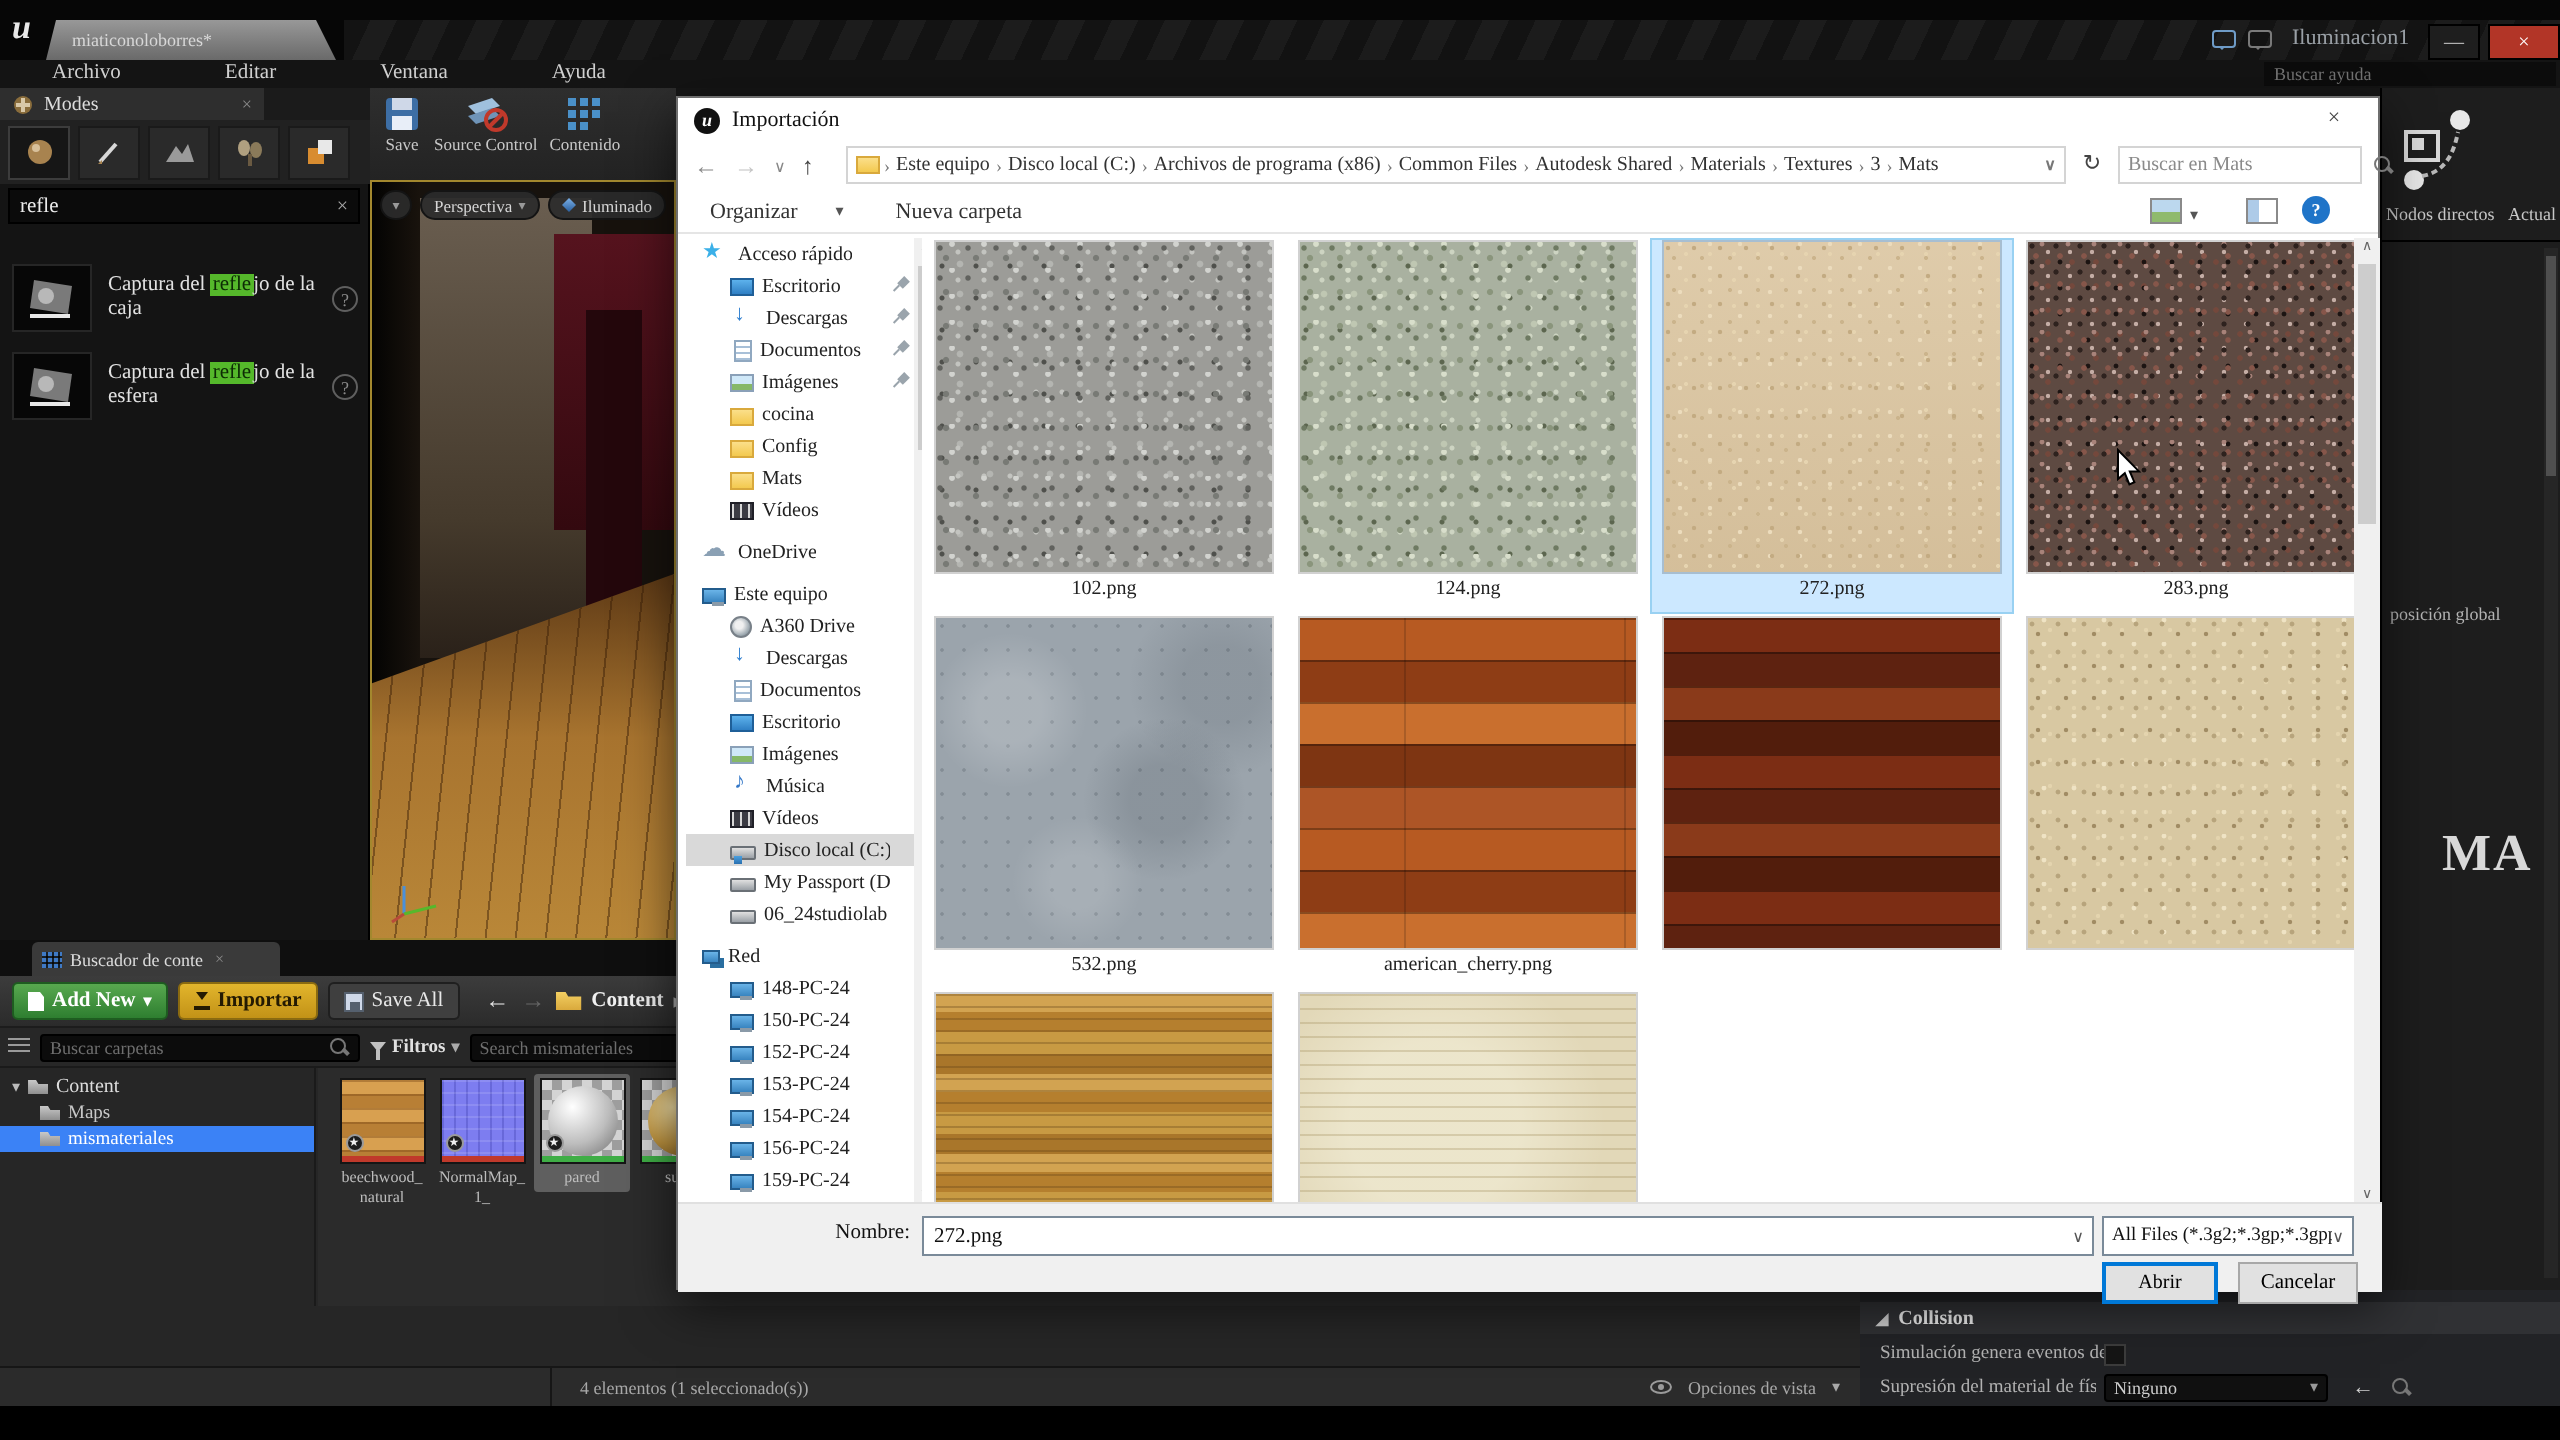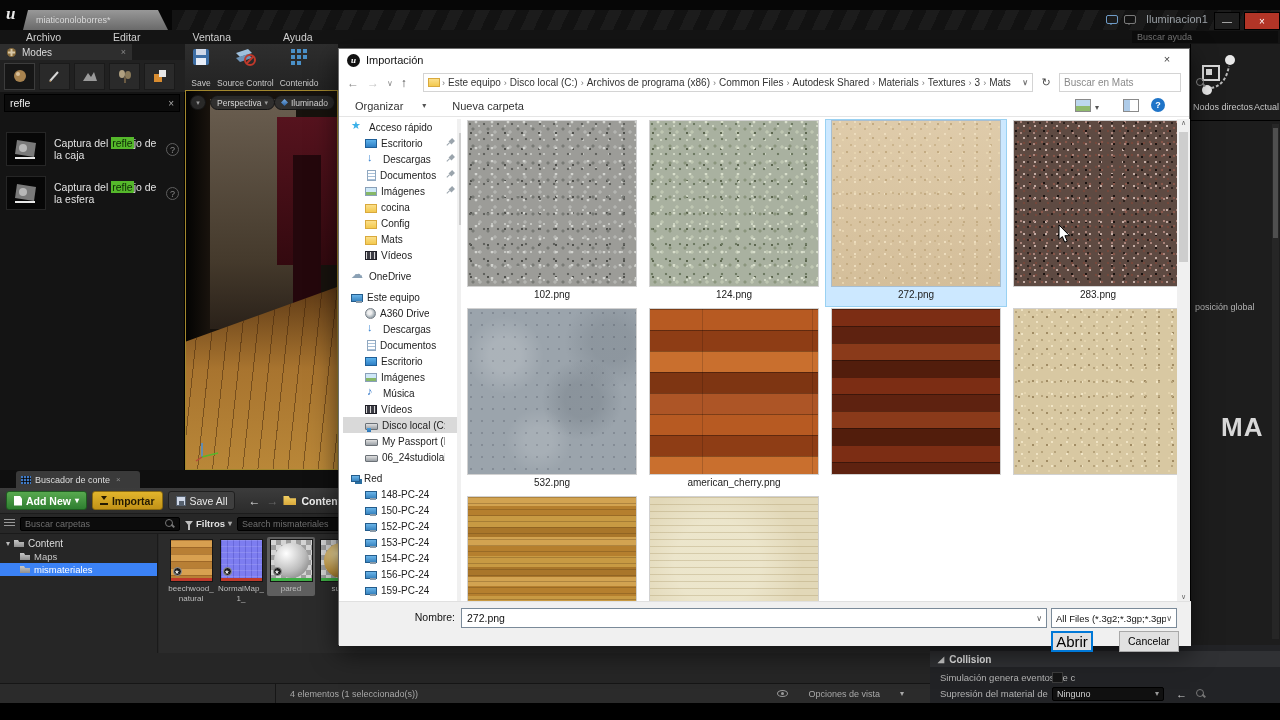--- a/index.html
+++ b/index.html
@@ -1,17 +1,17 @@
 <!DOCTYPE html>
 <html><head>
 <meta charset="utf-8">
 <style>
 *{margin:0;padding:0;box-sizing:border-box}
 html,body{width:1280px;height:720px;overflow:hidden;background:#000}
-body,input{font-family:Liberation Sans, sans-serif}
+body,input{font-family:Liberation Serif, serif}
 #stage{position:relative;width:1280px;height:720px;background:#161616;overflow:hidden}
 .abs{position:absolute}
 i,.g{font-style:normal}
 input{border:none;outline:none;background:transparent}
 
 
 .titlebar{left:0;top:0;width:1280px;height:30px;background:#060606}
 .ue-logo{left:6px;top:4px;color:#e8e8e8;font:italic bold 17px "Liberation Serif",serif}
 .stripes{left:172px;top:10px;width:1108px;height:20px;background:repeating-linear-gradient(115deg,#131313 0 12px,#1c1c1c 12px 24px)}
 .doc-tab{left:20px;top:10px;width:154px;height:32px;background:linear-gradient(#989898,#4e4e4e);clip-path:polygon(8px 0,calc(100% - 16px) 0,100% 100%,0 100%);color:#d8d8d8;font-size:9px;line-height:20px;padding-left:16px}
@@ -38,21 +38,21 @@
 .modes-search input{flex:1;color:#ececec;font-size:10.5px}
 .modes-search .i-close{color:#aaa;font-size:10px}
 .mode-result{left:0;width:185px;height:44px;display:flex;align-items:center;gap:8px;padding:0 6px}
 .mr-thumb{width:40px;height:34px;background:#070707;border:1px solid #262626;flex:none;display:flex;align-items:center;justify-content:center}
 .mr-label{font-size:10.5px;color:#e2e2e2;flex:1;line-height:1.15}
 .mr-label .hl{background:#55b82b;color:#0d2a05;padding:0 1px}
 .mr-help{width:13px;height:13px;border:1px solid #5f5f5f;border-radius:50%;color:#8a8a8a;font-size:9px;text-align:center;line-height:12px;flex:none}
 
 
 .ue-toolbar{left:185px;top:44px;width:153px;height:46px;background:linear-gradient(#2e2e2e,#232323);display:flex;align-items:flex-start;gap:6px;padding:3px 4px 0 6px}
-.tb-btn{display:flex;flex-direction:column;align-items:center;gap:11px;color:#c8c8c8;font-size:8.5px}
+.tb-btn{display:flex;flex-direction:column;align-items:center;gap:0;color:#c8c8c8;font-size:8.5px}
 
 
 .viewport{left:185px;top:90px;width:153px;height:380px;background:#17120d;border:1px solid #a3882e;overflow:hidden}
 .vp-wall{position:absolute;left:24px;top:8px;width:86px;height:230px;background:linear-gradient(180deg,#6a5e50,#453a2c 70%,#2a2119)}
 .vp-dark-left{position:absolute;left:0;top:0;width:24px;height:100%;background:linear-gradient(90deg,#030302,#19130d)}
 .vp-redwall{position:absolute;right:0;top:26px;width:60px;height:148px;background:linear-gradient(180deg,#56131e,#33090f)}
 .vp-redcol{position:absolute;right:16px;top:64px;width:28px;height:216px;background:#24070c}
 .vp-floor{position:absolute;left:0;bottom:0;width:100%;height:182px;clip-path:polygon(0 30%,100% 0,100% 100%,0 100%);background:linear-gradient(180deg,#5e3a16,#a8742f 45%,#b98738);}
 .vp-floor::after{content:"";position:absolute;inset:0;background:repeating-linear-gradient(96deg,rgba(55,28,5,.45) 0 1px,transparent 1px 15px)}
 .vp-btn{position:absolute;top:4px;height:15px;background:rgba(43,43,43,.92);border:1px solid #141414;border-radius:8px;color:#d6d6d6;font-size:8.5px;display:flex;align-items:center;gap:3px;padding:0 6px}
@@ -99,21 +99,21 @@
 .cb-item.sel{background:#5f5f5f}
 .cb-thumb{width:43px;height:43px;position:relative;overflow:hidden;border:1px solid #151515}
 .cb-bar{position:absolute;left:0;bottom:0;width:100%;height:3px}
 .bar-red{background:#c0392b}.bar-green{background:#3fae46}
 .cb-star{position:absolute;left:2px;bottom:5px;width:9px;height:9px;border-radius:50%;background:#1d1d1d;border:1px solid #9a9a9a;color:#eee;font-size:6px;line-height:8px;text-align:center}
 .cb-star::before{content:"★"}
 .cb-name{font-size:8px;color:#bdbdbd;line-height:1.2;text-align:center;margin-top:2px}
 .cb-status{left:0;top:213px;width:930px;height:20px;background:#2b2b2b;border-top:1px solid #161616;display:flex;align-items:center}
 .cb-status-left{width:276px;height:100%;border-right:1px solid #161616}
 .cb-status-text{margin-left:14px;color:#a8a8a8;font-size:9px}
-.cb-viewopts{margin-left:auto;margin-right:26px;display:flex;align-items:center;gap:20px;color:#a8a8a8;font-size:9px}
+.cb-viewopts{margin-left:auto;margin-right:10px;display:flex;align-items:center;gap:8px;color:#a8a8a8;font-size:9px}
 .eye-ico{width:11px;height:7px;border:1px solid #9a9a9a;border-radius:50%;position:relative}
 .eye-ico::after{content:"";position:absolute;left:3px;top:1px;width:3px;height:3px;border-radius:50%;background:#9a9a9a}
 
 
 .rp-top{left:1190px;top:44px;width:90px;height:601px;background:#1d1d1d;border-left:1px solid #000}
 .rp-divider{position:absolute;left:0;top:76px;width:100%;height:1px;background:#000}
 .rp-label{position:absolute;color:#c8c8c8;font-size:9px}
 .rp-watermark{position:absolute;left:30px;top:368px;color:#d8d8d8;font-size:26px;font-weight:bold;letter-spacing:1px}
 .rp-scroll{position:absolute;right:1px;top:80px;width:7px;height:515px;background:#262626}
 .rp-scroll-thumb{position:absolute;left:1px;top:4px;width:5px;height:110px;background:#4f4f4f}
@@ -195,21 +195,21 @@
 .files-scroll .thumb{position:absolute;left:2px;top:13px;width:9px;height:130px;background:#cdcdcd}
 .files-scroll .dn{position:absolute;bottom:0;left:0;width:100%}
 
 .dlg-bottom{position:absolute;left:0;top:552px;width:852px;height:45px;background:#f0f0f0;border-top:1px solid #e0e0e0}
 .fn-label{position:absolute;left:50px;top:9px;width:66px;text-align:right;font-size:10.5px;color:#111}
 .fn-input{position:absolute;left:122px;top:6px;width:586px;height:20px;background:#fff;border:1px solid #7a8a99;display:flex;align-items:center}
 .fn-input input{flex:1;font-size:10.5px;color:#111;padding:0 5px}
 .fn-input .i-chevsm,.ft-combo .i-chevsm{color:#555;font-size:8px;margin-right:4px}
 .ft-combo{position:absolute;left:712px;top:6px;width:126px;height:20px;background:#fff;border:1px solid #7a8a99;display:flex;align-items:center;font-size:9.5px;color:#111;overflow:hidden}
 .ft-combo span{flex:1;white-space:nowrap;overflow:hidden;padding-left:4px}
-.btn-open{position:absolute;left:712px;top:29px;width:42px;height:21px;background:#e1e1e1;border:1px solid #0078d7;box-shadow:inset 0 0 0 1px #0078d7;font-size:15px;text-align:center;line-height:19px;color:#000}
+.btn-open{position:absolute;left:712px;top:29px;width:58px;height:21px;background:#e1e1e1;border:1px solid #0078d7;box-shadow:inset 0 0 0 1px #0078d7;font-size:10px;text-align:center;line-height:19px;color:#000}
 .btn-cancel{position:absolute;left:780px;top:29px;width:60px;height:21px;background:#e1e1e1;border:1px solid #a8a8a8;font-size:10.5px;text-align:center;line-height:19px;color:#000}
 .cursor{position:absolute;left:719px;top:175px;width:13px;height:20px;z-index:99}
 
 
 .tex-gravel-gray{background-color:#9c9c98;background-image:radial-gradient(circle at 2px 3px,#61625e 1.1px,transparent 1.6px),radial-gradient(circle at 8px 1px,#d2d3cf 1.2px,transparent 1.7px),radial-gradient(circle at 5px 8px,#787a75 1.3px,transparent 1.8px),radial-gradient(circle at 11px 5px,#c3c4c0 1px,transparent 1.5px),radial-gradient(circle at 3px 12px,#4f504c 1px,transparent 1.5px),radial-gradient(circle at 12px 11px,#b4b5b1 1.4px,transparent 1.9px);background-size:14px 15px,16px 13px,15px 17px,13px 14px,17px 16px,15px 15px}
 .tex-gravel-green{background-color:#a9b1a0;background-image:radial-gradient(circle at 2px 3px,#6e7a62 1.1px,transparent 1.6px),radial-gradient(circle at 8px 1px,#d8decb 1.2px,transparent 1.7px),radial-gradient(circle at 5px 8px,#8a957c 1.3px,transparent 1.8px),radial-gradient(circle at 11px 5px,#cdd4c2 1px,transparent 1.5px),radial-gradient(circle at 3px 12px,#5c664f 1px,transparent 1.5px),radial-gradient(circle at 12px 11px,#bfc7b2 1.4px,transparent 1.9px);background-size:14px 15px,16px 13px,15px 17px,13px 14px,17px 16px,15px 15px}
 .tex-gravel-brown{background-color:#b49c85;background-image:radial-gradient(circle at 2px 3px,#5f4a35 1.1px,transparent 1.6px),radial-gradient(circle at 8px 1px,#e9e1d2 1.2px,transparent 1.7px),radial-gradient(circle at 5px 8px,#8a6f55 1.3px,transparent 1.8px),radial-gradient(circle at 11px 5px,#d9cdbb 1px,transparent 1.5px),radial-gradient(circle at 3px 12px,#473627 1px,transparent 1.5px),radial-gradient(circle at 12px 11px,#c9b8a2 1.4px,transparent 1.9px);background-size:14px 15px,16px 13px,15px 17px,13px 14px,17px 16px,15px 15px}
 .tex-sand-tan{background-color:#dcc7a3;background-image:radial-gradient(circle at 2px 3px,#c3ab82 .9px,transparent 1.3px),radial-gradient(circle at 8px 1px,#ecdcbd .9px,transparent 1.3px),radial-gradient(circle at 5px 8px,#cbb48c .8px,transparent 1.2px),radial-gradient(circle at 11px 6px,#e6d4b0 .8px,transparent 1.2px),linear-gradient(180deg,rgba(255,255,255,.08),rgba(120,90,50,.08));background-size:13px 14px,15px 12px,14px 16px,12px 13px,100% 100%}
 .tex-granite-red{background-color:#5e4a42;background-image:radial-gradient(circle at 2px 2px,#2e221e 1.1px,transparent 1.5px),radial-gradient(circle at 7px 1px,#a8837a 1px,transparent 1.4px),radial-gradient(circle at 4px 7px,#86564a 1.2px,transparent 1.6px),radial-gradient(circle at 10px 5px,#c4ada5 .9px,transparent 1.3px),radial-gradient(circle at 2px 10px,#1c1412 1px,transparent 1.4px),radial-gradient(circle at 10px 10px,#74483c 1.2px,transparent 1.6px);background-size:12px 13px,13px 11px,12px 14px,11px 12px,14px 13px,12px 12px}
 .tex-stucco-blue{background-color:#9ba4ac;background-image:radial-gradient(circle at 22% 28%,rgba(255,255,255,.16) 0 9%,transparent 22%),radial-gradient(circle at 68% 55%,rgba(20,30,40,.12) 0 12%,transparent 28%),radial-gradient(circle at 42% 80%,rgba(255,255,255,.12) 0 8%,transparent 20%),radial-gradient(circle at 85% 20%,rgba(20,30,40,.10) 0 10%,transparent 24%),radial-gradient(circle at 3px 4px,rgba(60,70,80,.25) .7px,transparent 1.1px);background-size:100% 100%,100% 100%,100% 100%,100% 100%,11px 12px}

